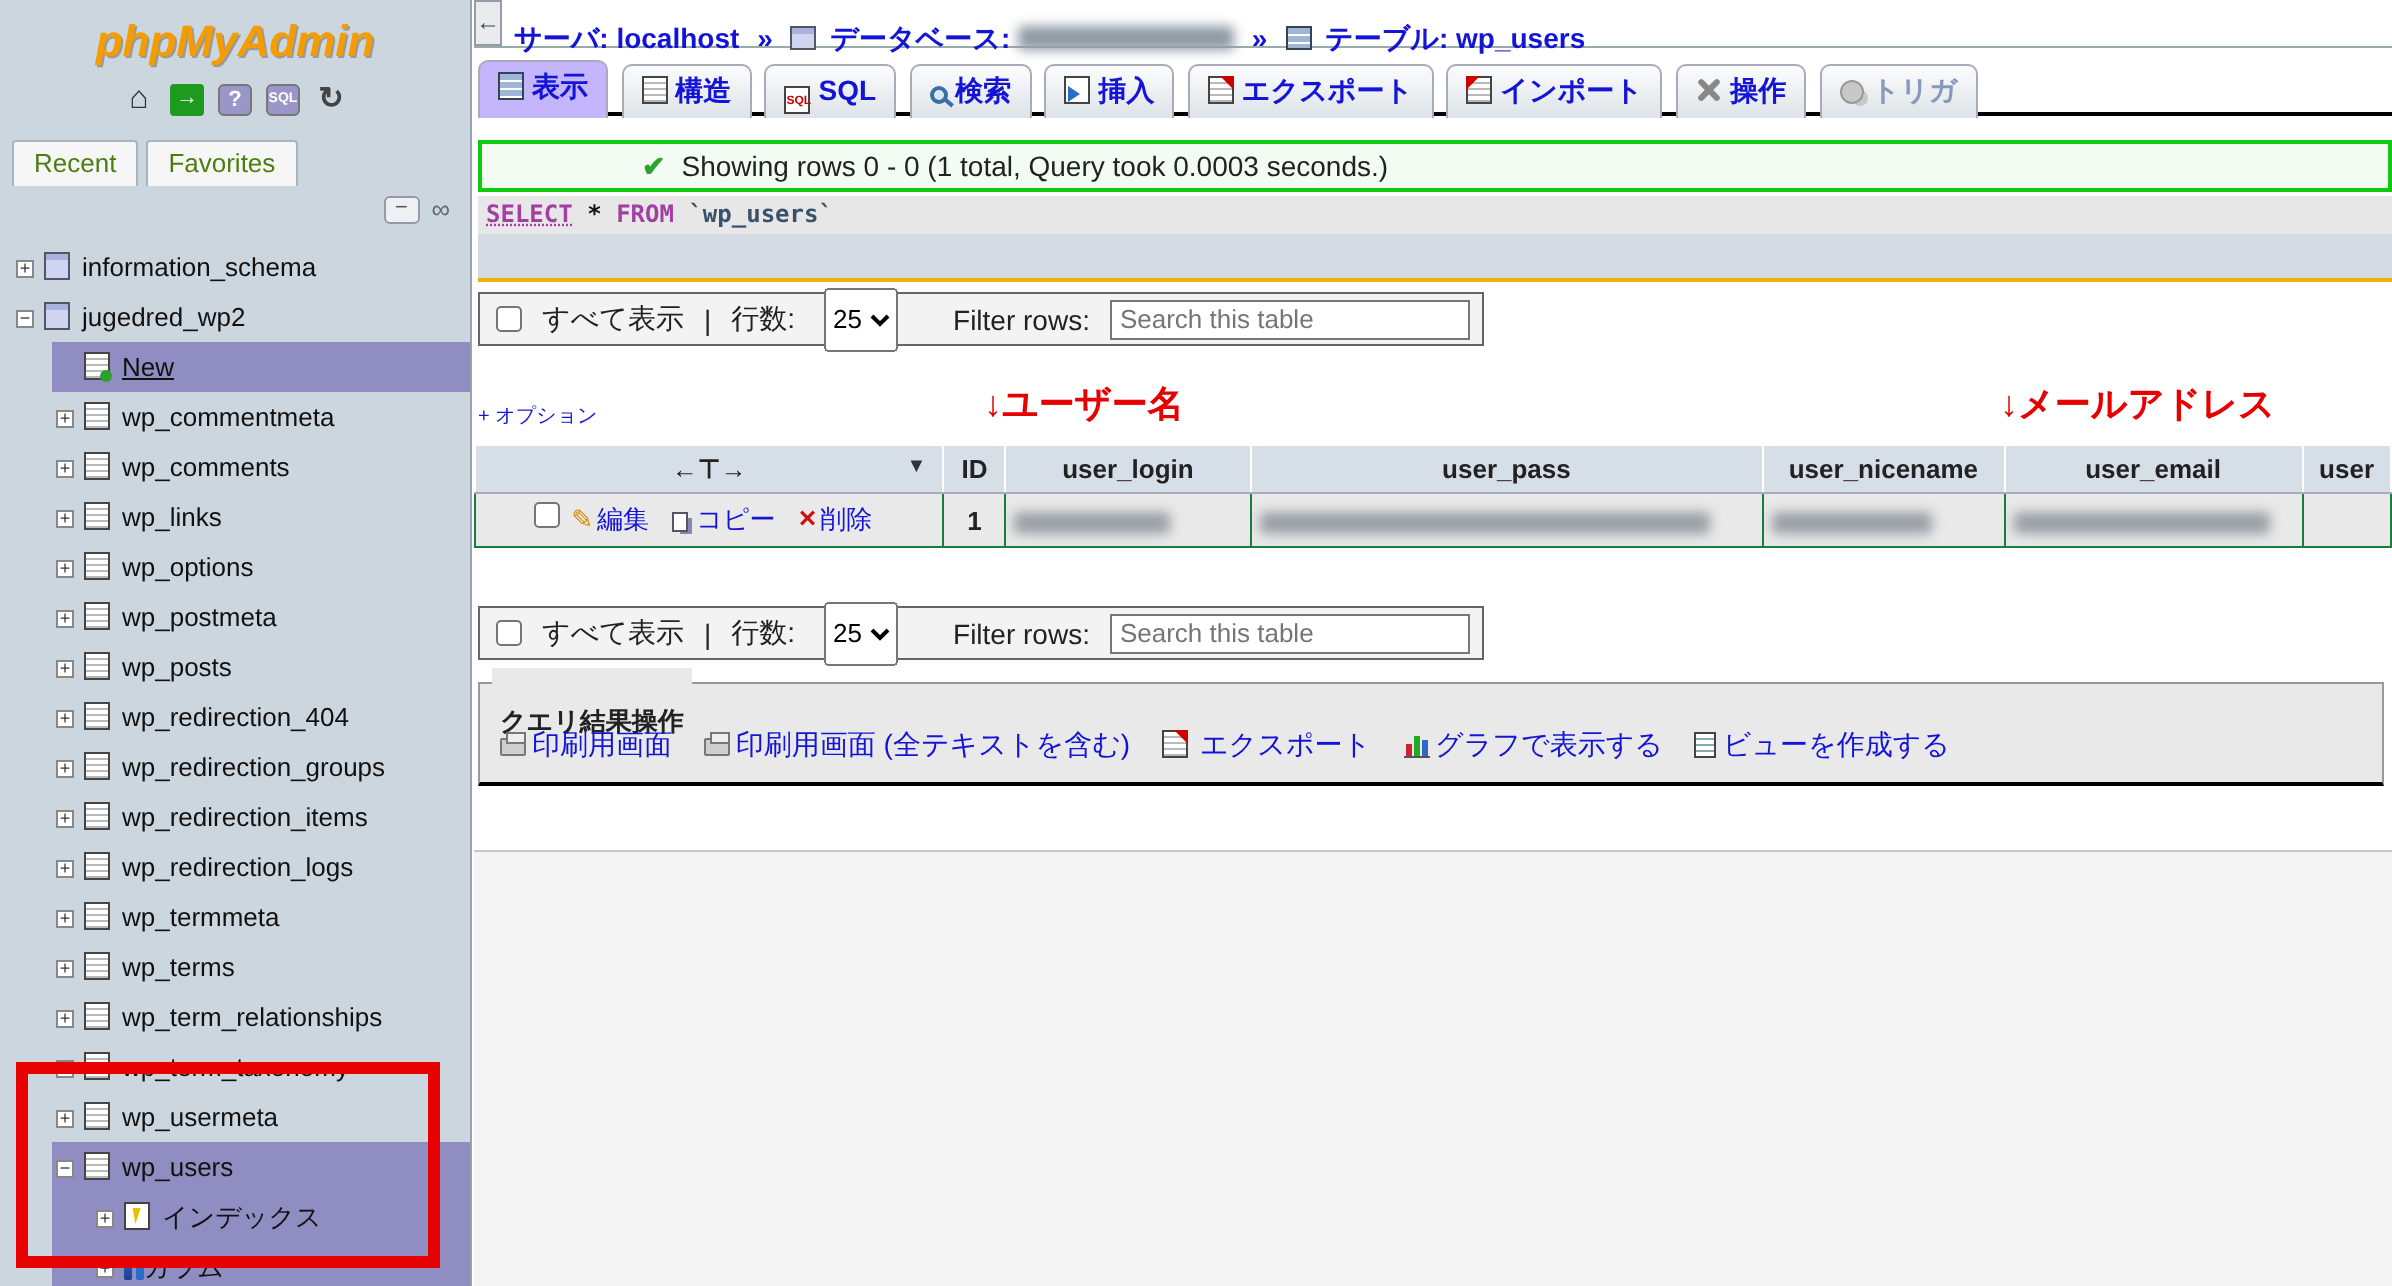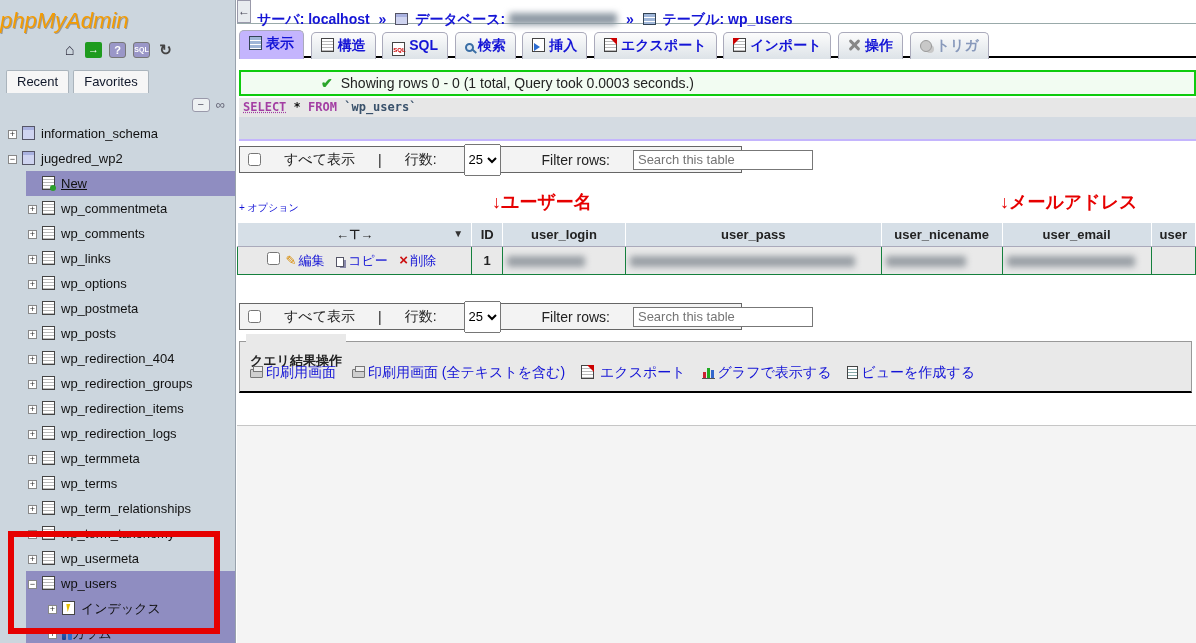--- a/index.html
+++ b/index.html
@@ -2,31 +2,31 @@
 <html><head>
 <meta charset="utf-8">
 <style>
   *{box-sizing:border-box;margin:0;padding:0}
   html,body{width:1196px;height:643px;overflow:hidden}
   body{font-family:"Liberation Sans",sans-serif;font-size:13px;color:#222;background:#f4f4f4}
   .stage{position:relative;width:1196px;height:643px;background:#fff;overflow:hidden}
 
   
   .sidebar{position:absolute;left:0;top:0;width:236px;height:643px;background:#ccd6de;border-right:1px solid #98a2ac;overflow:hidden}
-  .logo{display:block;text-align:left;padding-top:8px;font-size:22px;font-weight:normal;font-style:italic;color:#f59c00;text-shadow:1px 1px 0 #9a9a9a;letter-spacing:0}
+  .logo{display:block;text-align:center;padding-top:8px;font-size:22px;font-weight:bold;font-style:italic;color:#f59c00;text-shadow:1px 1px 0 #9a9a9a;letter-spacing:0}
   .side-icons{display:flex;justify-content:center;gap:7px;margin-top:6px;height:20px;align-items:center}
   .sicon{display:inline-block;width:17px;height:16px;text-align:center;line-height:15px;font-size:13px;cursor:pointer}
   .i-home{color:#334;font-size:16px}
   .i-exit{background:#1e9b1e;color:#fff;border-radius:2px;font-size:11px;font-weight:bold;line-height:15px}
   .i-bub{background:#9a97c8;color:#fff;border:1px solid #777;border-radius:3px;font-weight:bold}
   .i-bub.q{font-size:11px}
   .i-bub.sq{font-size:7px;line-height:14px}
   .i-refresh{color:#444;font-size:15px;font-weight:bold}
   .side-tabs{display:flex;gap:4px;margin:10px 0 0 6px}
-  .side-tab{background:#f6f6f6;border:1px solid #aab4bc;border-bottom:none;padding:3px 10px 4px;font-size:13px;color:#0f172a;border-radius:2px 2px 0 0;cursor:pointer}
+  .side-tab{background:#f6f6f6;border:1px solid #aab4bc;border-bottom:none;padding:3px 10px 4px;font-size:13px;color:#4d7c0f;border-radius:2px 2px 0 0;cursor:pointer}
   .collapse-row{display:flex;justify-content:flex-end;align-items:center;gap:6px;padding:4px 10px 2px 0;height:22px}
   .mini-btn{width:18px;height:14px;background:#eef1f3;border:1px solid #99a;border-radius:3px;color:#556;font-size:11px;line-height:11px;text-align:center;cursor:pointer}
   .mini-link{color:#667;font-size:13px;cursor:pointer;line-height:12px}
 
   .tree{margin-top:6px;position:relative}
   .trow{height:25px;line-height:25px;white-space:nowrap;position:relative;cursor:pointer}
   .trow .exp{display:inline-block;width:9px;height:9px;border:1px solid #888;background:#fff;color:#333;font-size:9px;line-height:7px;text-align:center;vertical-align:1px;margin-right:5px}
   .trow .exp.none{visibility:hidden}
   .l0{padding-left:8px}.l1{padding-left:28px}
   .sel{background:#8f8dc1}
@@ -68,29 +68,29 @@
   .i-imp{background:#fff;border:1px solid #444;background-image:repeating-linear-gradient(to bottom,#fff 0 2px,#b9b9b9 2px 3px)}
   .i-imp:after{content:"";position:absolute;left:-1px;top:-1px;border-right:7px solid transparent;border-top:7px solid #c00}
   .i-ops{position:relative}
   .i-ops:before,.i-ops:after{content:"";position:absolute;left:5px;top:0;width:3px;height:14px;background:#888;border-radius:2px}
   .i-ops:before{transform:rotate(45deg)}.i-ops:after{transform:rotate(-45deg)}
   .i-trig{background:#c8c8c8;border:1px solid #999;border-radius:50%;width:12px;height:12px;box-shadow:4px 3px 0 -2px #c8c8c8}
 
   .msg{position:absolute;left:2px;top:70px;right:0;height:26px;border:2px solid #0ecb0e;background:#f2fcf2;line-height:22px;padding-left:80px;font-size:14px;color:#222}
   .check{color:#2ba52b;font-weight:bold;margin-right:8px;font-size:14px}
 
-  .sqlblock{position:absolute;left:2px;top:98px;right:0;border-bottom:2px solid #c4b5fd}
+  .sqlblock{position:absolute;left:2px;top:98px;right:0;border-bottom:2px solid #eab308}
   .sqlline{height:19px;background:#e7e7e7;font-family:"DejaVu Sans Mono",monospace;font-size:12px;line-height:19px;padding-left:4px;white-space:nowrap}
   .sqlband{height:22px;background:#d4dbe2}
   .kw{color:#a33ea3;font-weight:bold}
   .kw1{text-decoration:underline dotted}
   .star{color:#111;font-weight:bold}
   .ident{color:#39516b;font-weight:bold}
 
-  .ctrlbar{position:absolute;left:2px;width:503px;height:27px;border:1px solid #666;background:#f3f3f3;display:flex;align-items:center;padding-left:8px;gap:23px;font-size:14px;color:#222;white-space:nowrap}
+  .ctrlbar{position:absolute;left:2px;width:503px;height:27px;border:1px solid #666;background:#f3f3f3;display:flex;align-items:center;padding-left:8px;gap:10px;font-size:14px;color:#222;white-space:nowrap}
   .ctrlbar input[type=checkbox]{width:13px;height:13px}
   .ctrlbar select{font-size:13px;height:32px;margin:0 4px}
   .ctrlbar .ftr{margin-left:14px}
   .ctrlbar input[type=text]{width:180px;height:20px;border:1px solid #777;font-size:13px;padding:0 4px;color:#0c4a6e}
   .bar1{top:146px}.bar2{top:303px}
 
   .optlink{position:absolute;left:2px;top:201px;color:#1414d6;font-size:10px;cursor:pointer}
   .ann{position:absolute;top:190px;color:#e60000;font-weight:bold;font-size:18px;white-space:nowrap}
   .ann1{left:255px}.ann2{left:763px}
 

